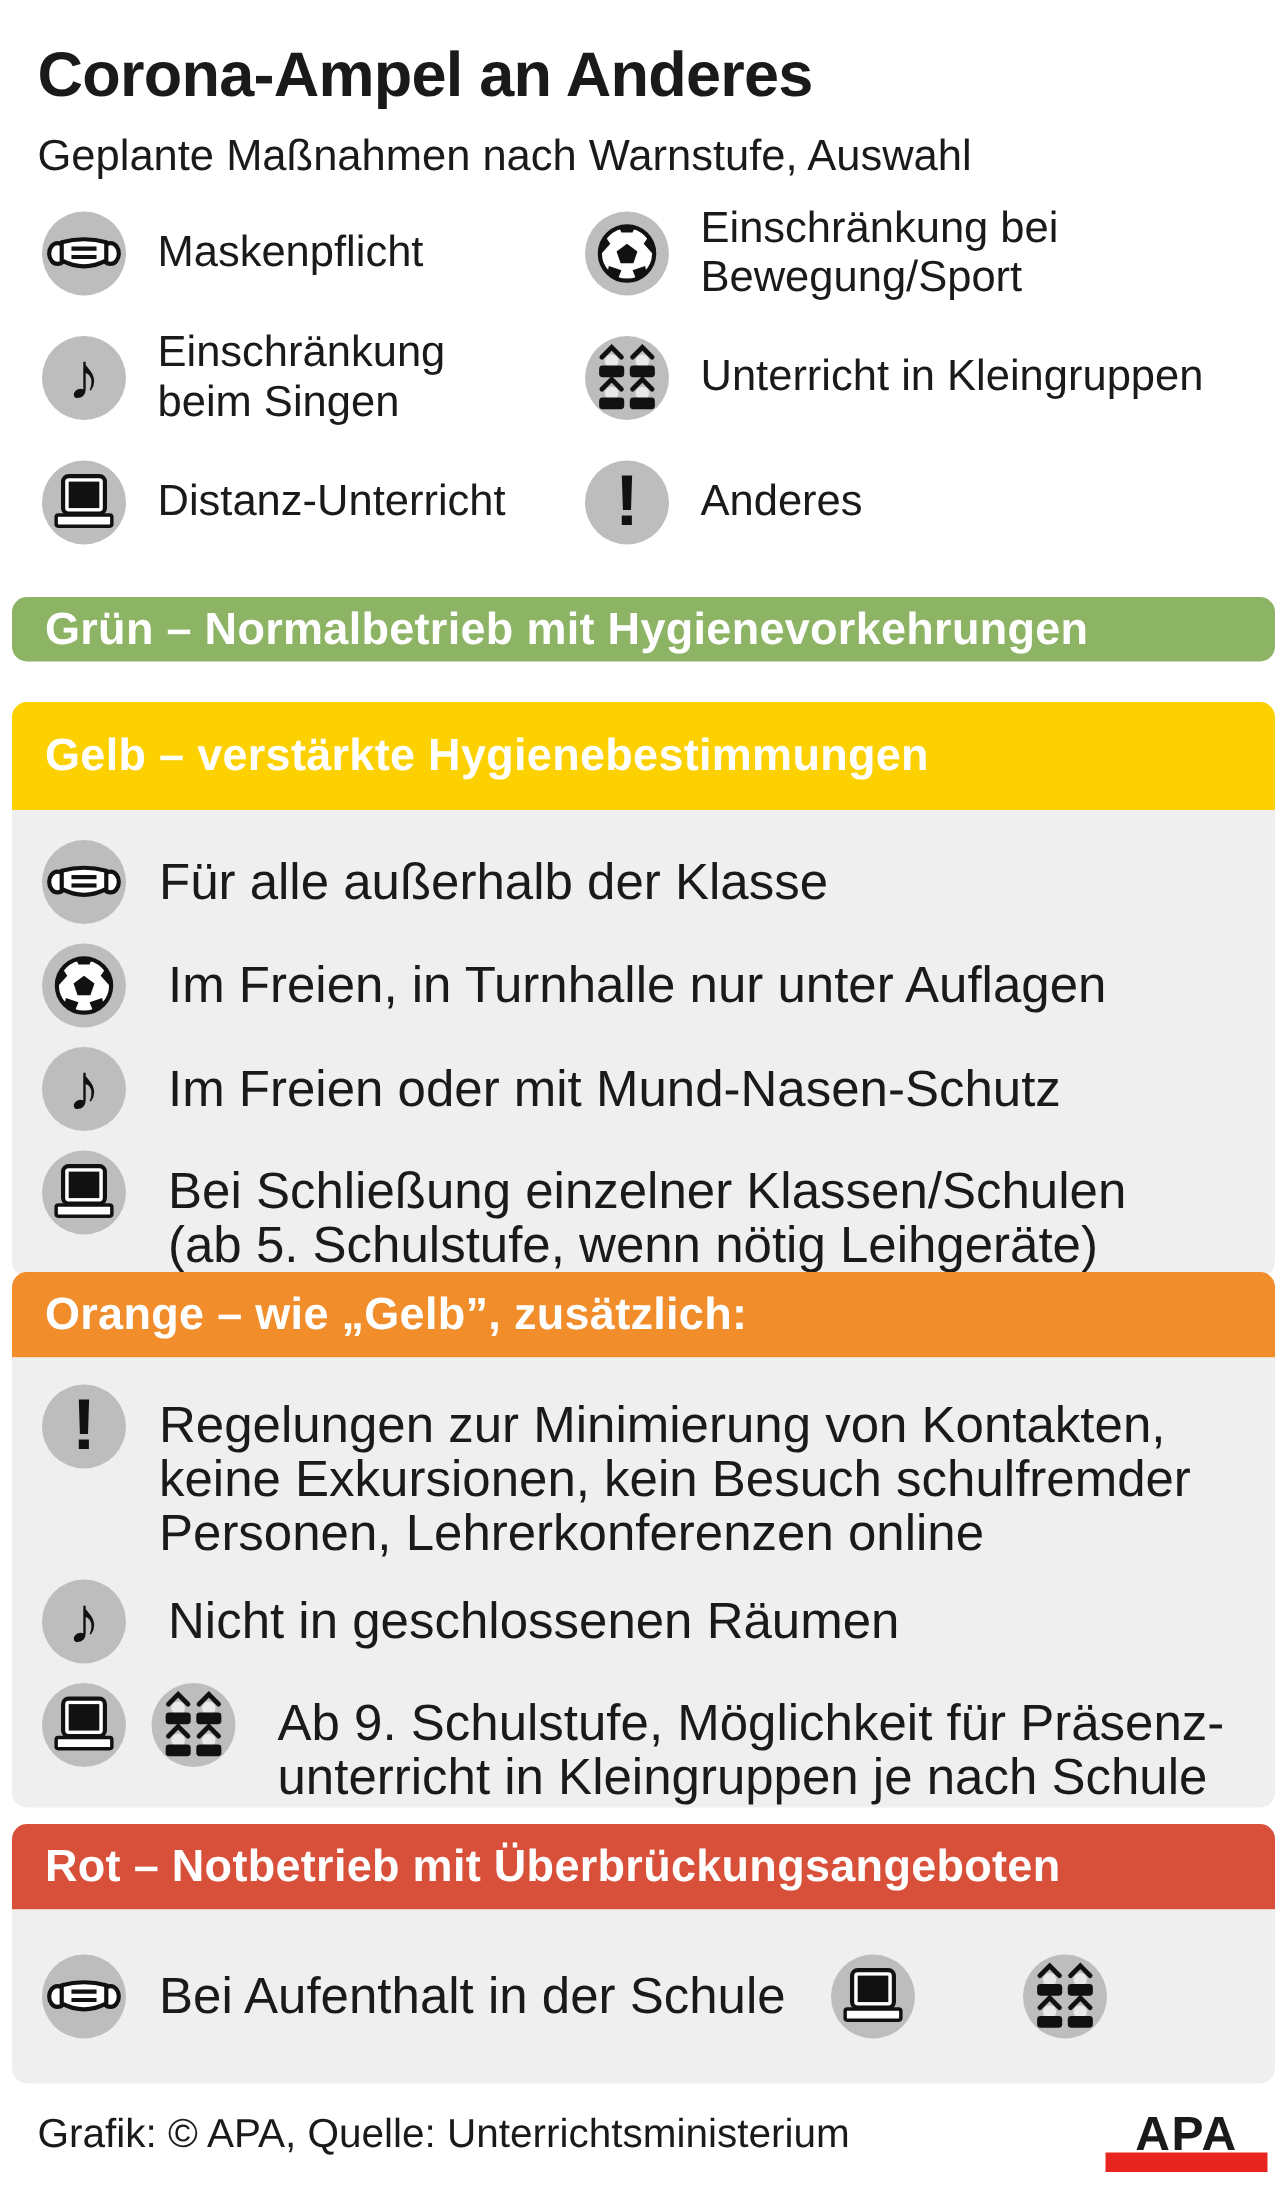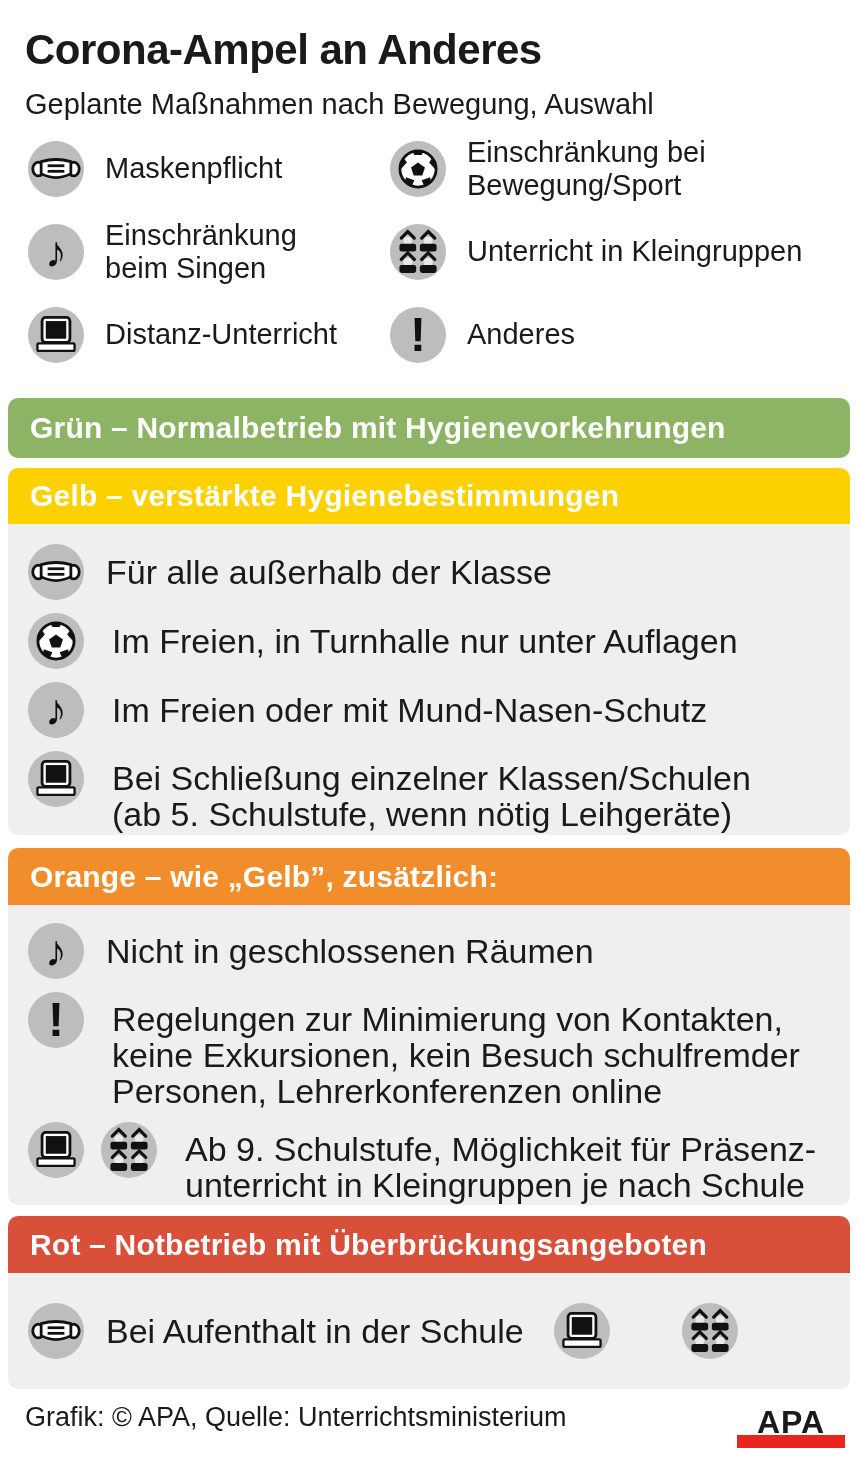--- a/index.html
+++ b/index.html
@@ -37,28 +37,28 @@
     background:#bdbdbd;flex:none;
     display:flex;align-items:center;justify-content:center;
   }
   .icon-circle svg{width:52px;height:52px;display:block;}
   .glyph{display:block;color:#111;text-align:center;}
   .glyph.note::before{content:"\266A";font-size:44px;font-weight:normal;line-height:52px;}
   .glyph.excl::before{content:"!";font-size:48px;font-weight:bold;line-height:52px;}
 
   
   .band{
-    height:60px;border-radius:10px;
+    height:43px;border-radius:10px;
     display:flex;align-items:center;
     padding:0 22px;box-sizing:border-box;
     color:#ffffff;font-weight:bold;font-size:30px;letter-spacing:0.2px;
   }
   .green-band{position:absolute;top:398px;left:8px;right:8px;}
   .section{position:absolute;left:8px;right:8px;}
-  .section .band{border-radius:10px 10px 0 0;height:56px;}
+  .section .band{border-radius:10px 10px 0 0;height:72px;}
   .section-body{
     background:#efefef;border-radius:0 0 10px 10px;
     padding:20px 20px 0 20px;box-sizing:border-box;
   }
   .sec-yellow{top:468px;}
   .sec-yellow .section-body{height:311px;}
   .sec-orange{top:848px;}
   .sec-orange .band{height:57px;}
   .sec-orange .section-body{height:300px;padding-top:18px;}
   .sec-red{top:1216px;}
@@ -74,21 +74,21 @@
   .item-text{font-size:34px;line-height:36px;white-space:pre-line;}
   .icon-pair{display:flex;gap:17px;flex:none;}
 
   .red-row{display:flex;align-items:center;gap:22px;width:100%;}
   .red-row .trail-laptop{margin-left:auto;}
   .red-row .trail-group{margin-left:50px;margin-right:92px;}
 
   
   .footer{
     position:absolute;left:25px;right:13px;bottom:14px;
-    display:flex;justify-content:space-between;align-items:flex-start;
+    display:flex;justify-content:space-between;align-items:center;
   }
   .footer-text{font-size:27px;padding-bottom:6px;}
   .apa-logo{display:flex;flex-direction:column;align-items:center;width:108px;}
   .apa-text{font-size:32px;line-height:40px;font-weight:bold;letter-spacing:1px;color:#1a1a1a;z-index:1;}
   .apa-bar{width:108px;height:13px;margin-top:-7px;background:#e8261f;}
 </style>
 </head>
 <body>
 
 <div class="page">
@@ -144,21 +144,21 @@
         <g transform="translate(39,40)">
           <path d="M-7 -4 L0 -11 L7 -4" fill="none" stroke="#111" stroke-width="3.5" stroke-linecap="round"></path>
           <circle cx="0" cy="-1" r="4.8" fill="#e9e9e9"></circle>
           <rect x="-9" y="2" width="18" height="8.5" rx="2.5" fill="#111"></rect>
         </g>
       </symbol>
     </defs>
   </svg>
 
   <h1 class="title">Corona-Ampel an Anderes</h1>
-  <div class="subtitle">Geplante Maßnahmen nach Bewegung, Auswahl</div>
+  <div class="subtitle">Geplante Maßnahmen nach Warnstufe, Auswahl</div>
 
   <div class="legend">
     <div class="legend-item">
       <span class="icon-circle">
           <svg viewBox="0 0 56 56">
             <use href="#sym-mask"></use>
           </svg>
         </span>
       <span class="legend-label">Maskenpflicht</span>
     </div>
@@ -237,33 +237,33 @@
           </span>
         <span class="item-text">Bei Schließung einzelner Klassen/Schulen
 (ab 5. Schulstufe, wenn nötig Leihgeräte)</span>
       </div>
     </div>
   </div>
 
   <div class="section sec-orange">
     <div class="band" style="background-color: rgb(241, 141, 42);">Orange – wie „Gelb”, zusätzlich:</div>
     <div class="section-body">
-      <div class="item center">
-        <span class="icon-circle">
-            <span class="glyph note"></span>
-          </span>
-        <span class="item-text">Nicht in geschlossenen Räumen</span>
-      </div>
       <div class="item top">
         <span class="icon-circle">
             <span class="glyph excl"></span>
           </span>
         <span class="item-text">Regelungen zur Minimierung von Kontakten,
 keine Exkursionen, kein Besuch schulfremder
 Personen, Lehrerkonferenzen online</span>
+      </div>
+      <div class="item center">
+        <span class="icon-circle">
+            <span class="glyph note"></span>
+          </span>
+        <span class="item-text">Nicht in geschlossenen Räumen</span>
       </div>
       <div class="item top">
         <span class="icon-pair">
           <span class="icon-circle">
               <svg viewBox="0 0 56 56">
                 <use href="#sym-laptop"></use>
               </svg>
             </span>
           <span class="icon-circle">
               <svg viewBox="0 0 56 56">

